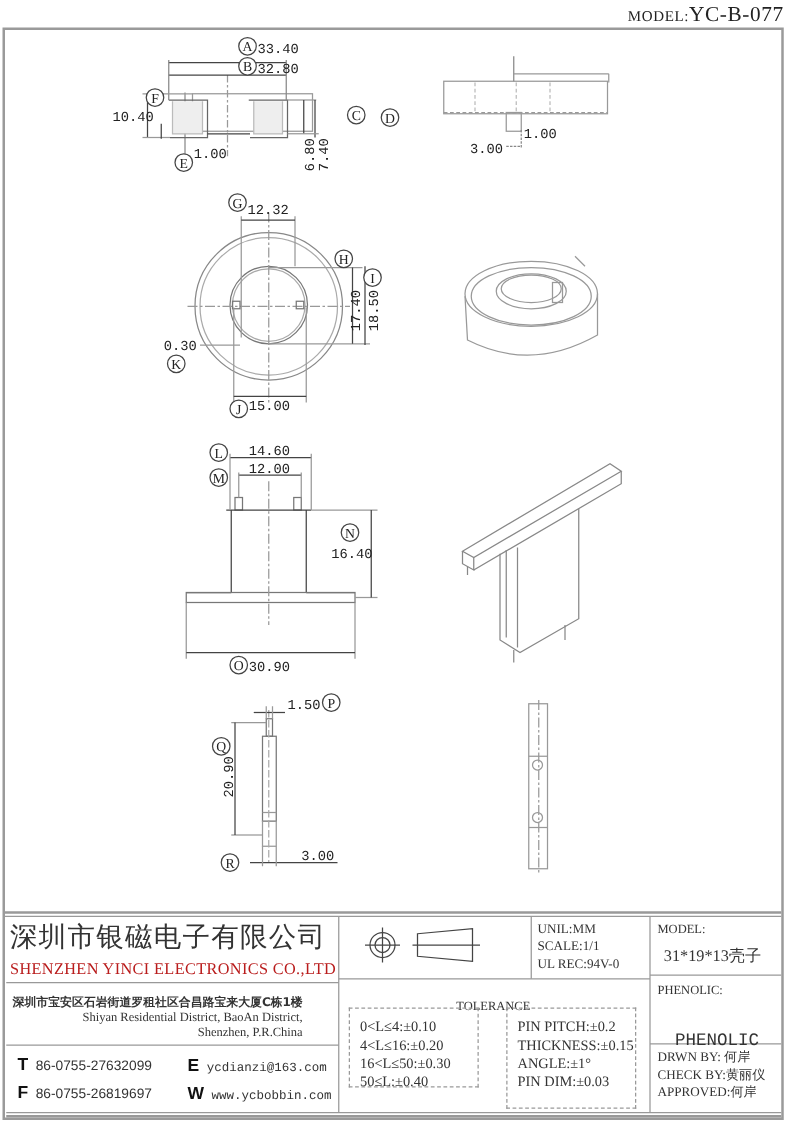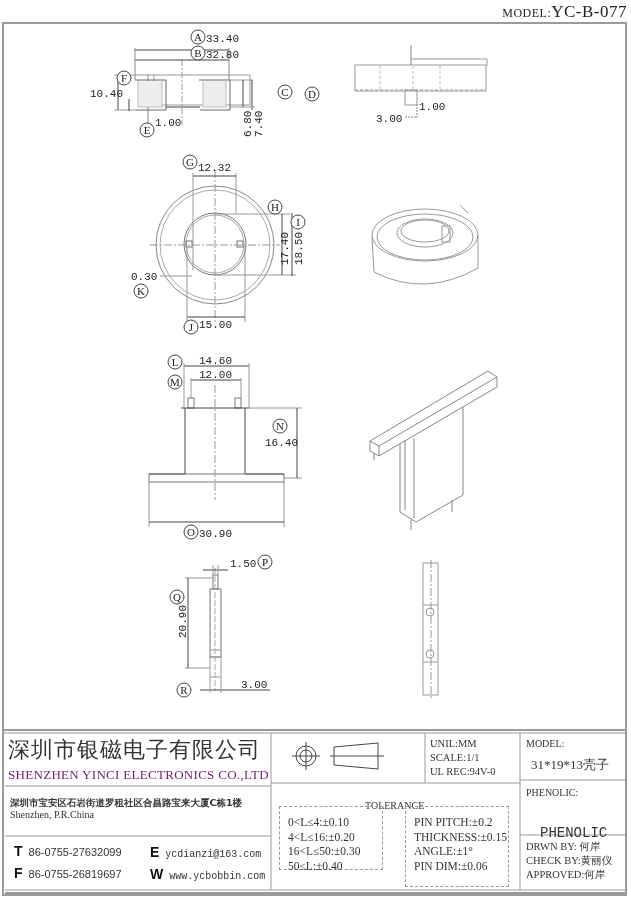--- a/index.html
+++ b/index.html
@@ -4,22 +4,22 @@
 <style>
   html,body{margin:0;padding:0;background:#fff;}
   body{width:631px;height:900px;position:relative;overflow:hidden;font-family:"DejaVu Sans Mono","Liberation Mono",monospace;color:#222;}
   .model-top{position:absolute;right:4px;top:2px;font-family:"Liberation Serif","DejaVu Serif",serif;font-size:17px;letter-spacing:0.5px;}
   .model-top .small{font-size:12px;}
   .frame{position:absolute;left:2px;top:22px;width:625px;height:874px;border:2px solid #9a9a9a;box-sizing:border-box;}
   svg.drawing{position:absolute;left:0;top:0;}
   .lbl{font-family:"Liberation Mono","DejaVu Sans Mono",monospace;font-size:11px;fill:#222;}
   .circ-t{font-family:"Liberation Serif","DejaVu Serif",serif;font-size:11px;fill:#222;}
   .company-cn{position:absolute;left:8px;top:735px;font-family:"DejaVu Sans","Liberation Sans",sans-serif;font-size:22px;letter-spacing:1px;color:#333;}
-  .company-en{position:absolute;left:8px;top:767px;font-family:"Liberation Serif","DejaVu Serif",serif;font-size:13px;color:#701a75;letter-spacing:0.3px;}
-  .addr{position:absolute;left:10px;top:797px;font-family:"Liberation Serif","DejaVu Serif",serif;font-size:10px;line-height:12px;color:#333;}
+  .company-en{position:absolute;left:8px;top:767px;font-family:"Liberation Serif","DejaVu Serif",serif;font-size:13px;color:#b91c1c;letter-spacing:0.3px;}
+  .addr{position:absolute;left:10px;top:797px;font-family:"Liberation Serif","DejaVu Serif",serif;font-size:10px;line-height:12px;color:#333;text-align:right;}
   .addr .cn{font-family:"DejaVu Sans",sans-serif;font-size:9.5px;font-weight:bold;}
   .contact{position:absolute;font-family:"Liberation Sans","DejaVu Sans",sans-serif;font-size:11px;color:#333;}
   .contact b{font-family:"Liberation Sans",sans-serif;font-size:14px;margin-right:6px;color:#111;}
   .contact.mono{font-family:"Liberation Mono",monospace;font-size:10px;}
   .unit{position:absolute;left:430px;top:737px;font-family:"Liberation Serif","DejaVu Serif",serif;font-size:10.5px;line-height:14px;color:#333;}
   .tol-title{position:absolute;left:365px;top:789px;font-family:"Liberation Serif",serif;font-size:10px;color:#333;margin-top:11px;}
   .tol-box{position:absolute;border:1px dashed #999;font-family:"Liberation Serif","DejaVu Serif",serif;font-size:11.5px;line-height:14.5px;padding:8px 0 0 8px;box-sizing:border-box;color:#333;}
   .rt-label{position:absolute;font-family:"Liberation Serif",serif;font-size:10px;color:#333;}
   .rt-value{position:absolute;font-family:"Liberation Serif",serif;font-size:13px;color:#333;}
   .sign{position:absolute;left:526px;top:840px;font-family:"Liberation Serif",serif;font-size:10.5px;line-height:14px;color:#333;}
@@ -255,20 +255,21 @@
     <line x1="306" y1="742" x2="306" y2="770"></line>
     <path d="M334 747 L378 743 L378 769 L334 765 Z"></path>
     <line x1="330" y1="756" x2="384" y2="756"></line>
   </g>
 </svg>
 
 <div class="company-cn">深圳市银磁电子有限公司</div>
 <div class="company-en">SHENZHEN YINCI ELECTRONICS CO.,LTD</div>
 <div class="addr">
   <div class="cn">深圳市宝安区石岩街道罗租社区合昌路宝来大厦C栋1楼</div>
+  <div>Shiyan Residential District, BaoAn District,</div>
   <div>Shenzhen, P.R.China</div>
 </div>
 <div class="contact" style="left:14px;top:843px;"><b>T</b><span>86-0755-27632099</span></div>
 <div class="contact" style="left:14px;top:865px;"><b>F</b><span>86-0755-26819697</span></div>
 <div class="contact mono" style="left:150px;top:844px;"><b>E</b><span>ycdianzi@163.com</span></div>
 <div class="contact mono" style="left:150px;top:866px;"><b>W</b><span>www.ycbobbin.com</span></div>
 
 <div class="unit">
   <div>UNIL:MM</div>
   <div>SCALE:1/1</div>
@@ -279,21 +280,21 @@
 <div class="tol-box" style="left:279px;top:806px;width:104px;height:64px;">
   <div>0&lt;L≤4:±0.10</div>
   <div>4&lt;L≤16:±0.20</div>
   <div>16&lt;L≤50:±0.30</div>
   <div>50≤L:±0.40</div>
 </div>
 <div class="tol-box" style="left:405px;top:806px;width:104px;height:81px;">
   <div>PIN PITCH:±0.2</div>
   <div>THICKNESS:±0.15</div>
   <div>ANGLE:±1°</div>
-  <div>PIN DIM:±0.06</div>
+  <div>PIN DIM:±0.03</div>
 </div>
 
 <div class="rt-label" style="left:526px;top:738px;">MODEL:</div>
 <div class="rt-value" style="left:531px;top:756px;">31*19*13壳子</div>
 <div class="rt-label" style="left:526px;top:787px;">PHENOLIC:</div>
 <div class="rt-value" style="left:540px;top:806px;font-family:'Liberation Mono',monospace;font-size:14px;margin-top:19px;">PHENOLIC</div>
 <div class="sign">
   <div>DRWN BY: 何岸</div>
   <div>CHECK BY:黄丽仪</div>
   <div>APPROVED:何岸</div>

